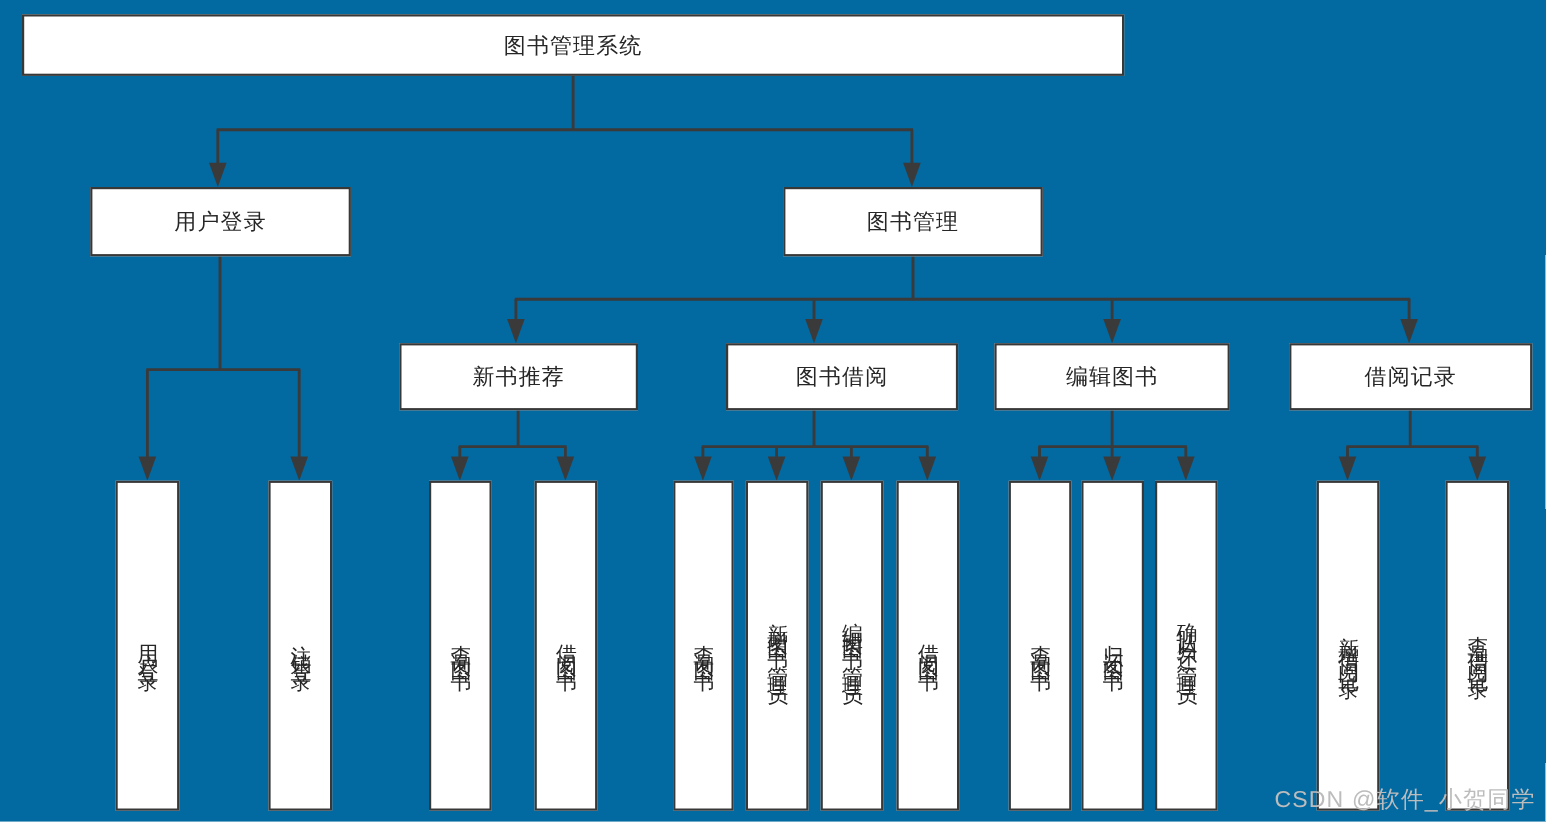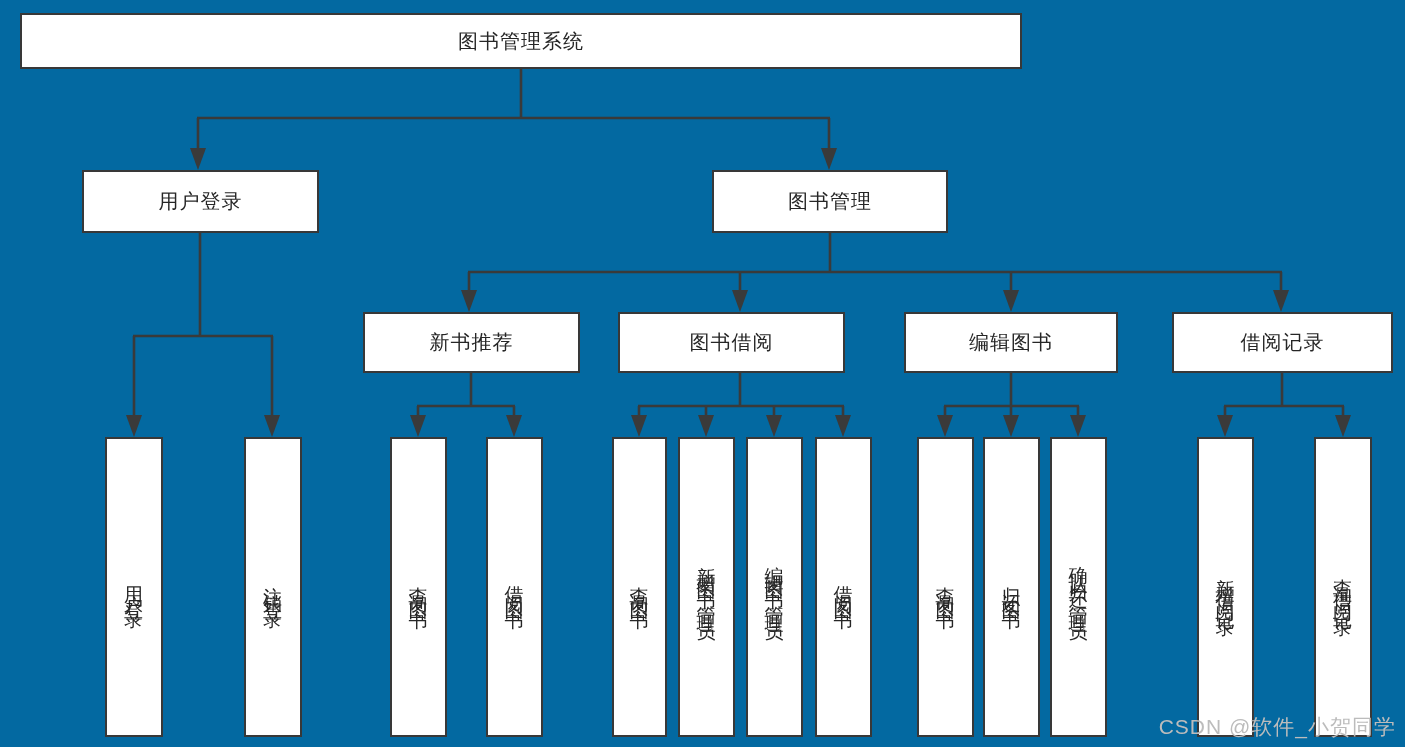--- a/index.html
+++ b/index.html
@@ -108,21 +108,21 @@
     <line x1="1343" y1="406" x2="1343" y2="418"></line>
     <path d="M1335,415 L1351,415 L1343,437 Z"></path>
   </svg>
 
   <div class="box" style="left:20px; top:13px; width:1002px; height:56px;">图书管理系统</div>
 
   <div class="box" style="left:82px; top:170px; width:237px; height:63px;">用户登录</div>
   <div class="box" style="left:712px; top:170px; width:236px; height:63px;">图书管理</div>
 
   <div class="box" style="left:363px; top:312px; width:217px; height:61px;">新书推荐</div>
-  <div class="box" style="left:618px; top:312px; width:227px; height:61px;">图书借阅</div>
+  <div class="box" style="left:660px; top:312px; width:211px; height:61px;">图书借阅</div>
   <div class="box" style="left:904px; top:312px; width:214px; height:61px;">编辑图书</div>
   <div class="box" style="left:1172px; top:312px; width:221px; height:61px;">借阅记录</div>
 
   <div class="box vbox" style="left:105px; top:437px; width:58px; height:300px;">用户登录</div>
   <div class="box vbox" style="left:244px; top:437px; width:58px; height:300px;">注销登录</div>
 
   <div class="box vbox" style="left:390px; top:437px; width:57px; height:300px;">查询图书</div>
   <div class="box vbox" style="left:486px; top:437px; width:57px; height:300px;">借阅图书</div>
 
   <div class="box vbox" style="left:612px; top:437px; width:55px; height:300px;">查询图书</div>

